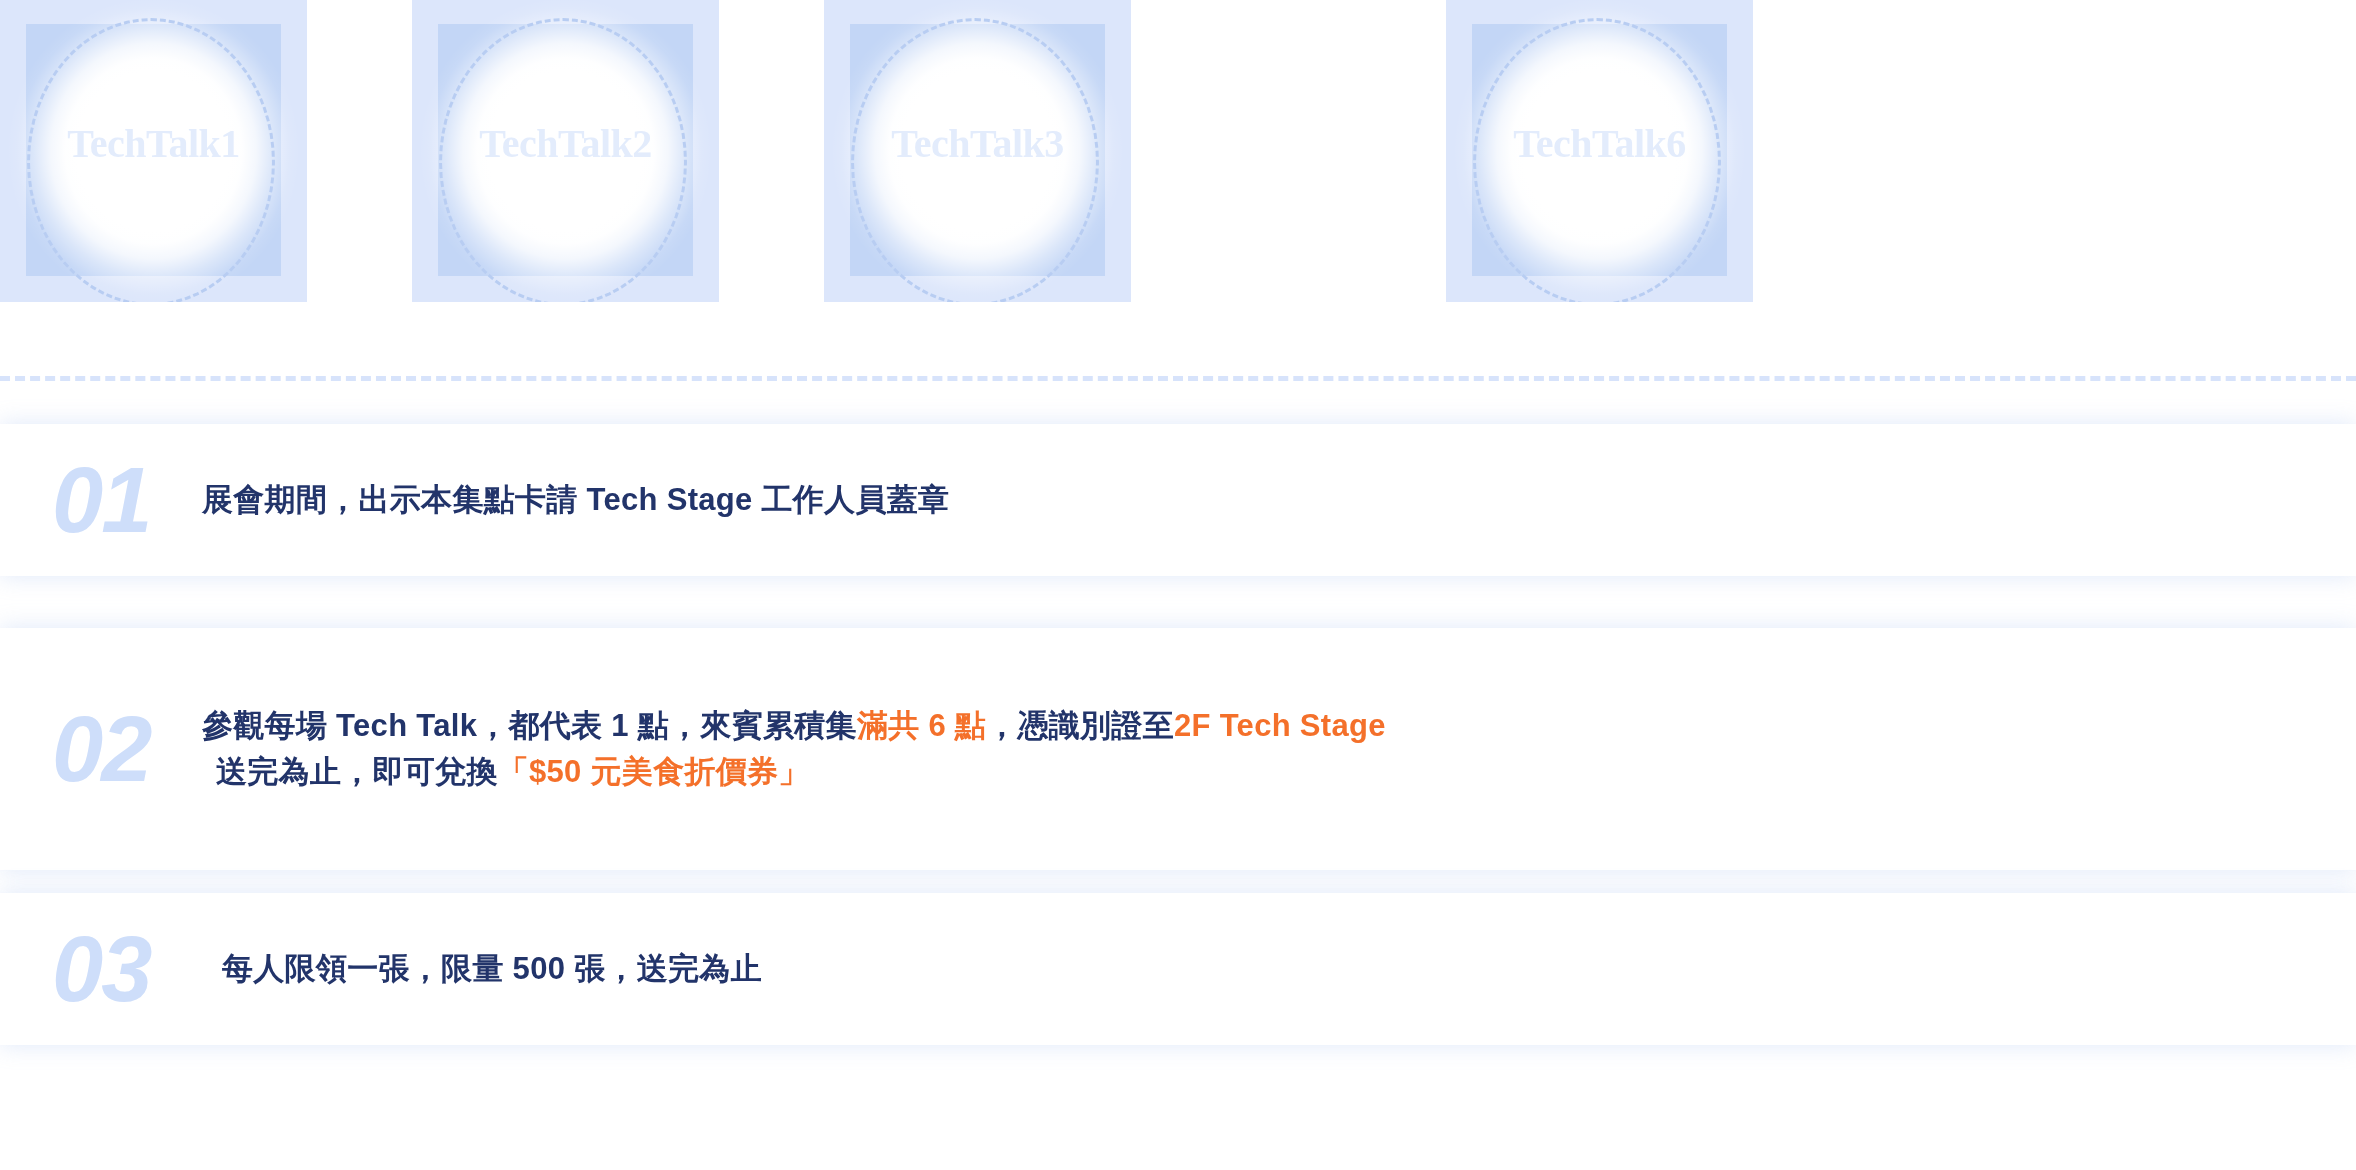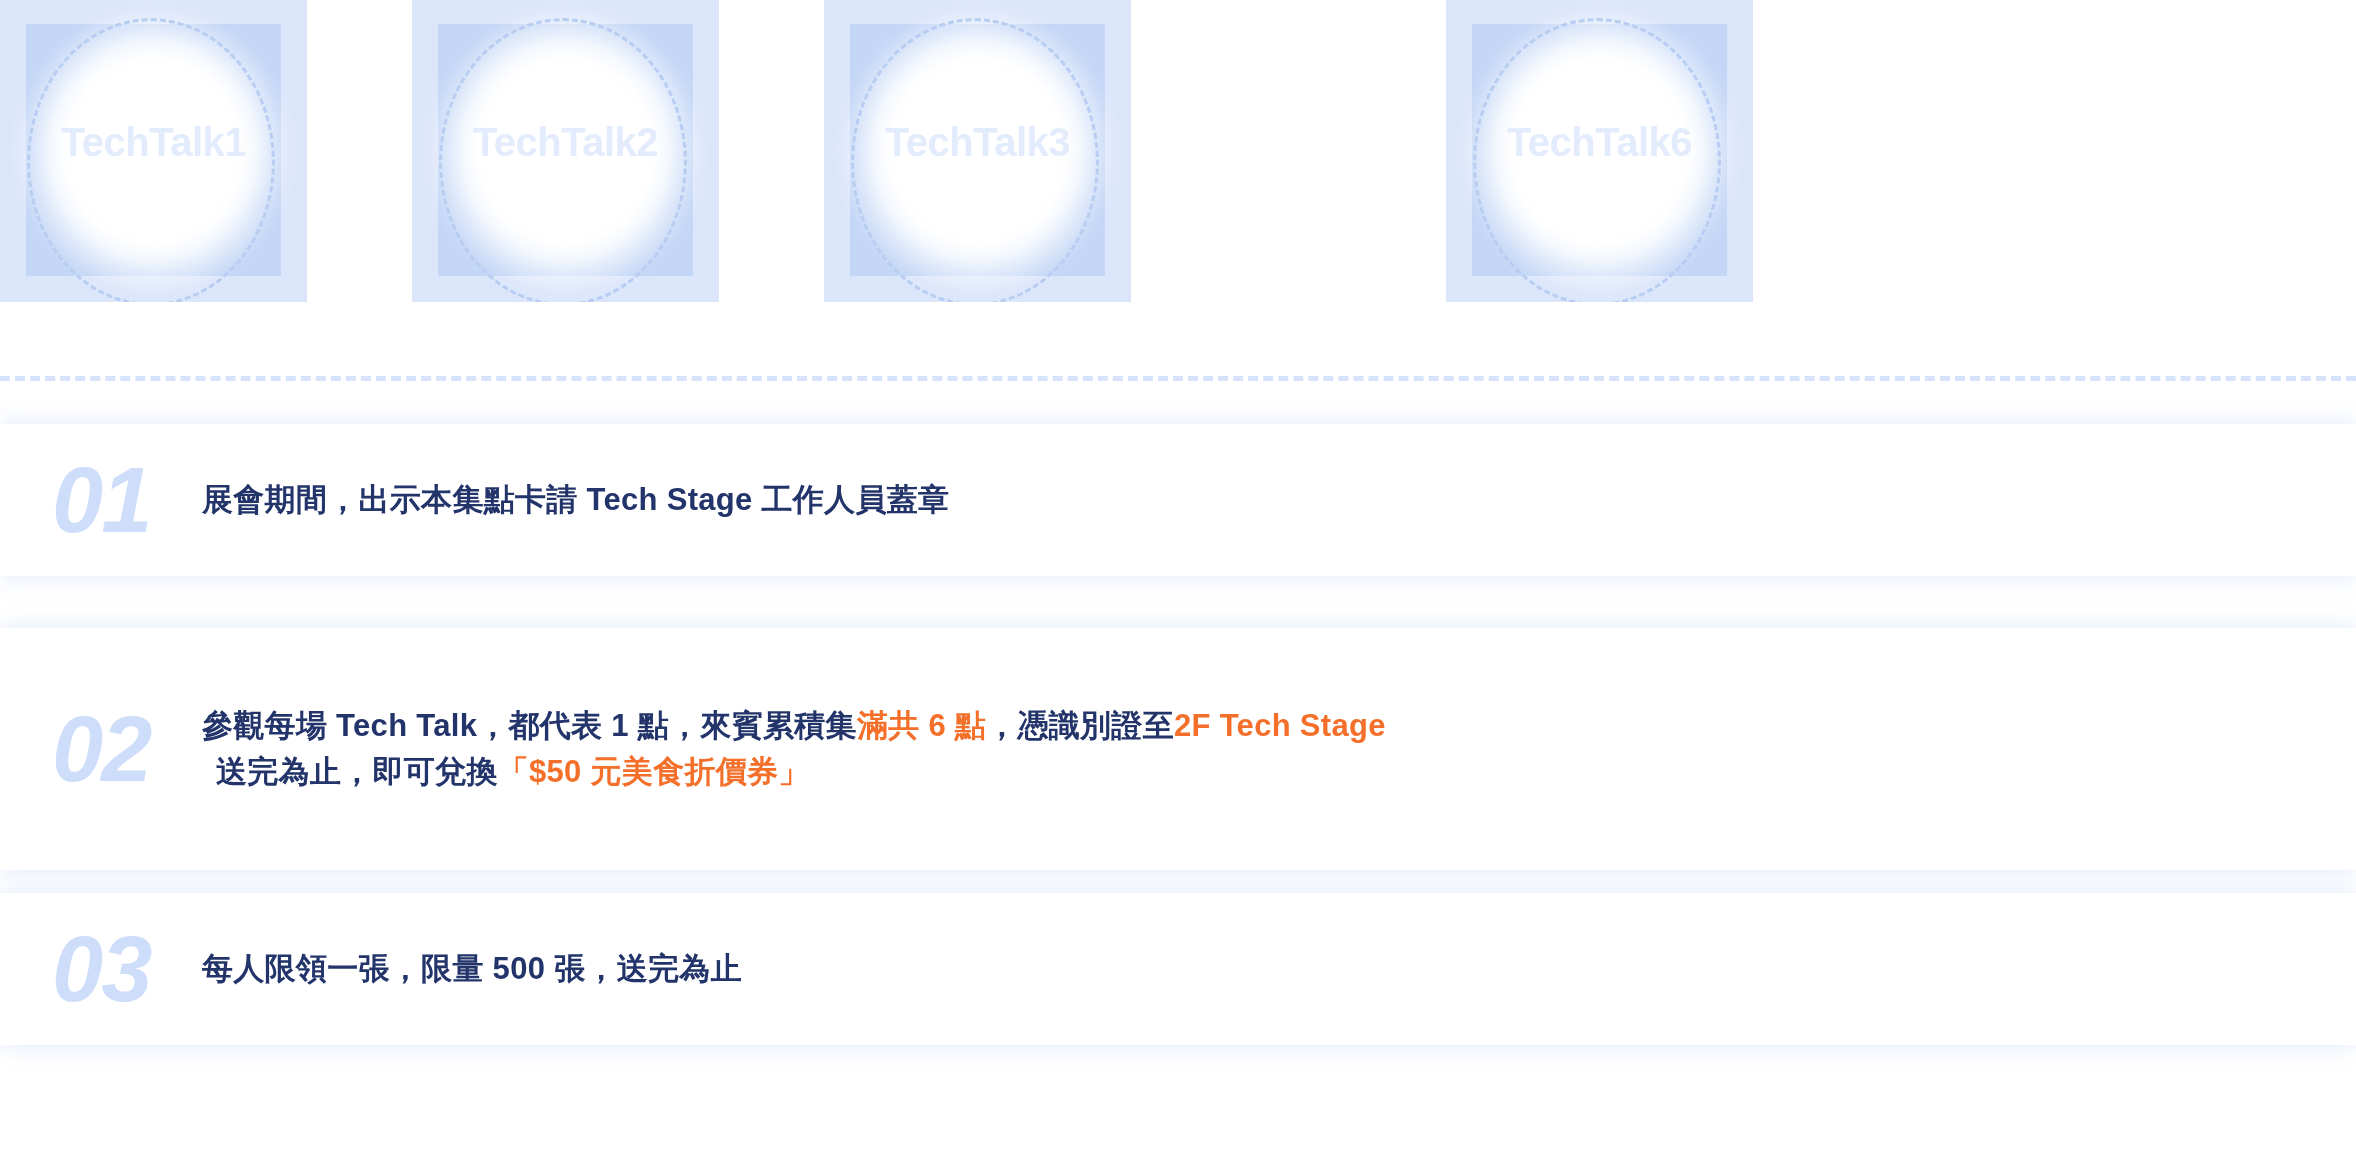--- a/index.html
+++ b/index.html
@@ -35,20 +35,21 @@
     flex: 0 0 105px;
   }
   .stamp-card {
     position: absolute;
     left: 0;
     top: 0;
     width: 307px;
     height: 302px;
     background: #dce6fb;
     overflow: hidden;
+    font-family: Liberation Serif, serif;
   }
   
   .stamp-bracket {
     position: absolute;
     left: 26px;
     top: 24px;
     right: 26px;
     bottom: 26px;
     background: #c3d6f6;
   }
@@ -121,21 +122,21 @@
     width: 2356px;
     background: #ffffff;
     box-shadow: 0 0 22px rgba(150, 180, 235, 0.30);
     display: flex;
     align-items: center;
     box-sizing: border-box;
     padding-left: 52px;
   }
   .rule-card.r1 { height: 152px; margin-bottom: 52px; }
   .rule-card.r2 { height: 242px; margin-bottom: 23px; }
-  .rule-card.r3 { height: 152px; }
+  .rule-card.r3 { height: 152px; gap: 20px; }
 
   .rule-num {
     flex: 0 0 140px;
     font-size: 92px;
     font-weight: 800;
     font-style: italic;
     color: #cedefa;
     line-height: 1;
     letter-spacing: -2px;
     user-select: none;

